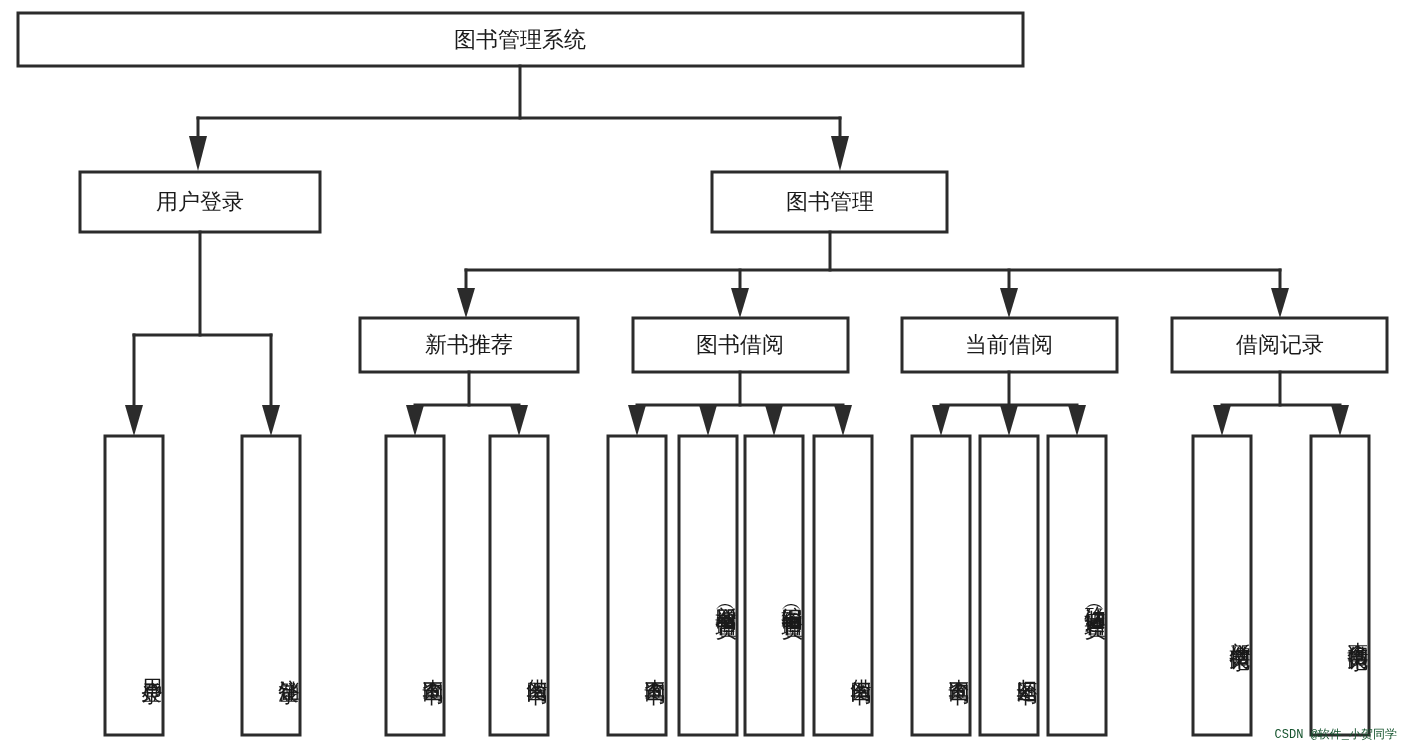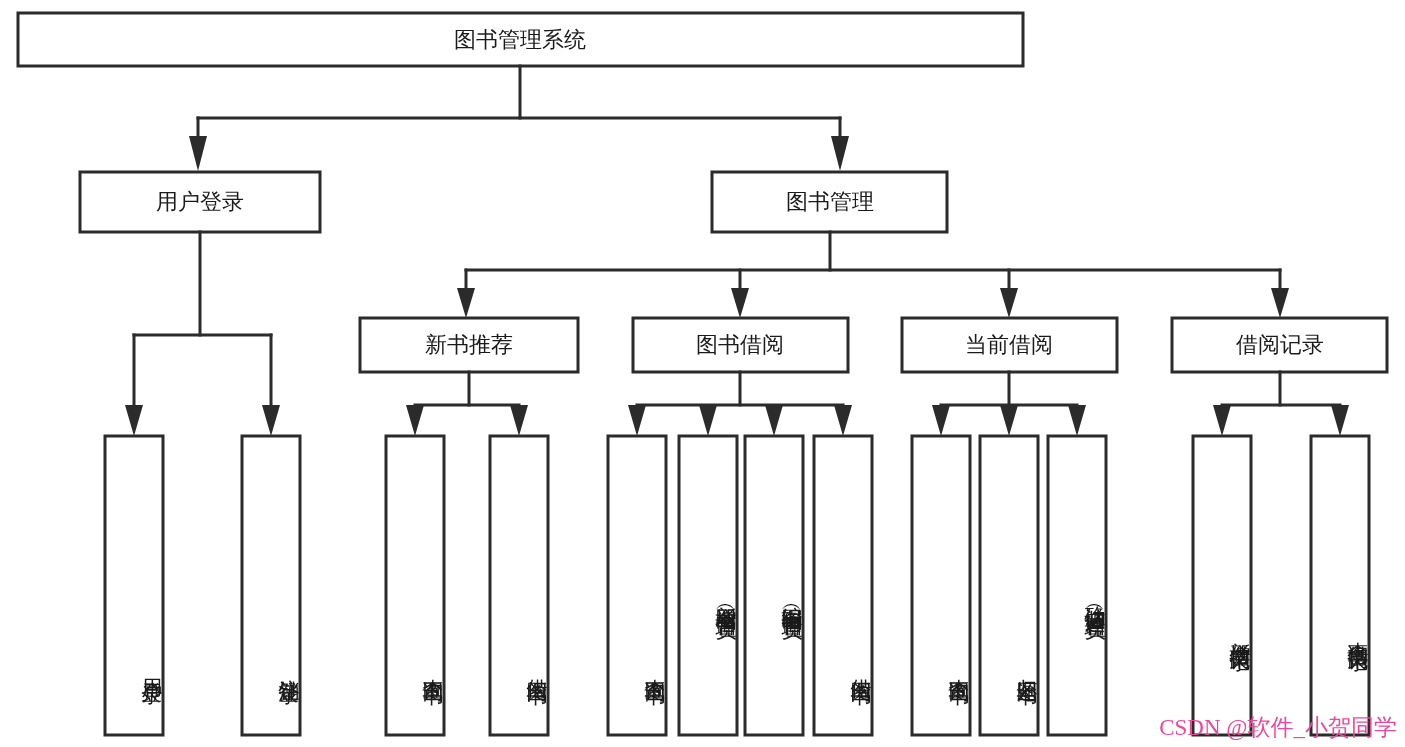--- a/index.html
+++ b/index.html
@@ -61,23 +61,23 @@
     line-height: 1.05;
     color: #1a1a1a;
     letter-spacing: 2px;
     white-space: nowrap;
     pointer-events: none;
   }
   .watermark {
     position: absolute;
     right: 8px;
     bottom: 4px;
-    font-family: Liberation Serif, serif;
-    font-size: 23px;
-    color: #ec4899;
+    font-family: Liberation Mono, monospace;
+    font-size: 12px;
+    color: #14532d;
     white-space: nowrap;
   }
 </style>
 </head>
 <body>
 
 <div id="diagram-root">
 
   <svg id="tree-svg" viewBox="0 0 1405 747">
 

